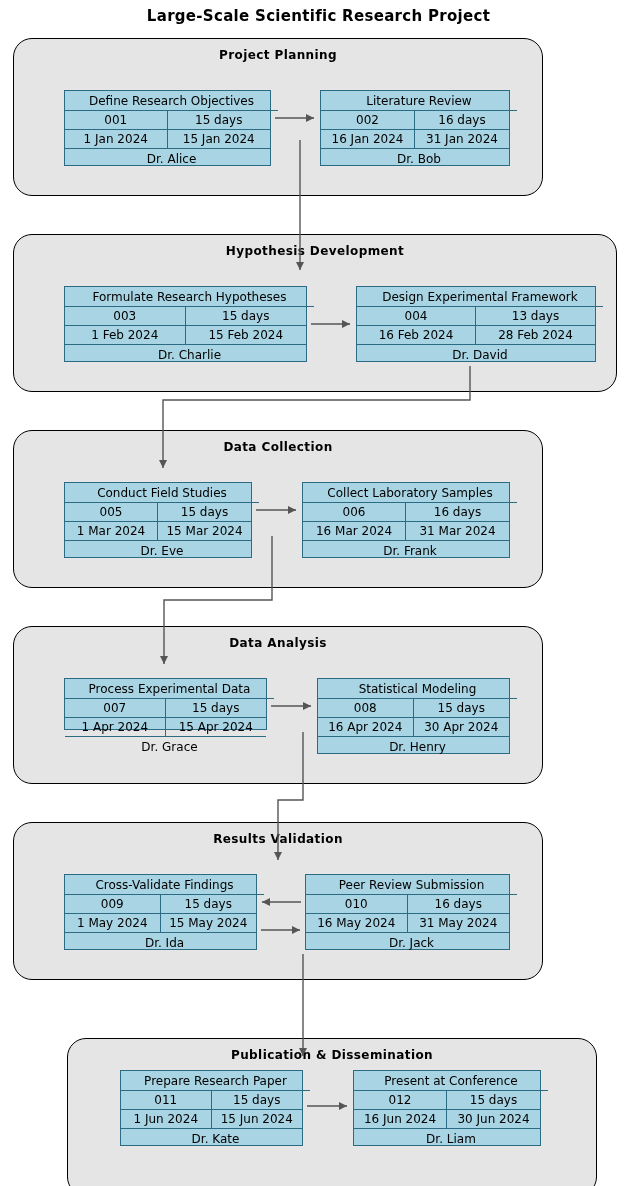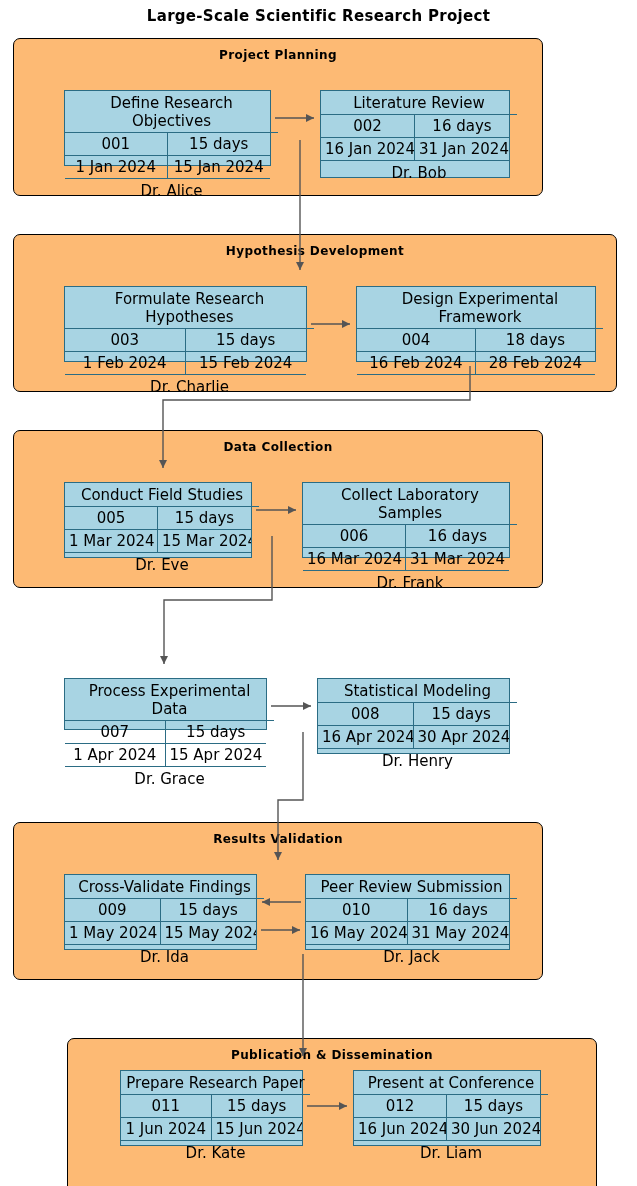--- a/index.html
+++ b/index.html
@@ -27,40 +27,40 @@
     top: 7px;
     width: 637px;
     text-align: center;
     font-size: 15px;
     font-weight: bold;
     letter-spacing: 0.3px;
   }
   .phase {
     position: absolute;
     border: 1.5px solid #000000;
-    border-radius: 7px;
-    background: #fdba74;
+    border-radius: 19px;
+    background: #e5e5e5;
     box-sizing: border-box;
   }
   .phase-label {
     position: absolute;
     top: 9px;
     left: 0;
     width: 100%;
     text-align: center;
     font-size: 12px;
     font-weight: bold;
     letter-spacing: 0.4px;
   }
   .task {
     position: absolute;
     border: 1px solid #2b6c84;
     background: #a8d4e3;
     box-sizing: border-box;
-    font-size: 15px;
+    font-size: 12px;
   }
   .task .row {
     display: flex;
     width: 100%;
     box-sizing: border-box;
   }
   .task .cell {
     box-sizing: border-box;
     padding: 2px 4px;
     text-align: center;
@@ -110,21 +110,21 @@
     <div class="row">
       <div class="cell half-left">001</div>
       <div class="cell half-right">15 days</div>
     </div>
     <div class="row">
       <div class="cell half-left">1 Jan 2024</div>
       <div class="cell half-right">15 Jan 2024</div>
     </div>
     <div class="owner">Dr. Alice</div>
   </div>
-  <div class="task" style="left:320px; top:90px; width:190px; height:88px;">
+  <div class="task" style="left:320px; top:90px; width:190px; height:76px;">
     <div class="name">Literature Review</div>
     <div class="row">
       <div class="cell half-left">002</div>
       <div class="cell half-right">16 days</div>
     </div>
     <div class="row">
       <div class="cell half-left">16 Jan 2024</div>
       <div class="cell half-right">31 Jan 2024</div>
     </div>
     <div class="owner">Dr. Bob</div>
@@ -142,26 +142,27 @@
     <div class="row">
       <div class="cell half-left">1 Feb 2024</div>
       <div class="cell half-right">15 Feb 2024</div>
     </div>
     <div class="owner">Dr. Charlie</div>
   </div>
   <div class="task" style="left:356px; top:286px; width:240px; height:76px;">
     <div class="name">Design Experimental Framework</div>
     <div class="row">
       <div class="cell half-left">004</div>
-      <div class="cell half-right">18 days</div>
+      <div class="cell half-right">13 days</div>
     </div>
     <div class="row">
       <div class="cell half-left">16 Feb 2024</div>
       <div class="cell half-right">28 Feb 2024</div>
     </div>
+    <div class="owner">Dr. David</div>
   </div>
 
   <div class="phase" style="left:13px; top:430px; width:530px; height:158px;">
     <div class="phase-label">Data Collection</div>
   </div>
   <div class="task" style="left:64px; top:482px; width:188px; height:76px;">
     <div class="name">Conduct Field Studies</div>
     <div class="row">
       <div class="cell half-left">005</div>
       <div class="cell half-right">15 days</div>
@@ -178,20 +179,23 @@
       <div class="cell half-left">006</div>
       <div class="cell half-right">16 days</div>
     </div>
     <div class="row">
       <div class="cell half-left">16 Mar 2024</div>
       <div class="cell half-right">31 Mar 2024</div>
     </div>
     <div class="owner">Dr. Frank</div>
   </div>
 
+  <div class="phase" style="left:13px; top:626px; width:530px; height:158px;">
+    <div class="phase-label">Data Analysis</div>
+  </div>
   <div class="task" style="left:64px; top:678px; width:203px; height:52px;">
     <div class="name">Process Experimental Data</div>
     <div class="row">
       <div class="cell half-left">007</div>
       <div class="cell half-right">15 days</div>
     </div>
     <div class="row">
       <div class="cell half-left">1 Apr 2024</div>
       <div class="cell half-right">15 Apr 2024</div>
     </div>

